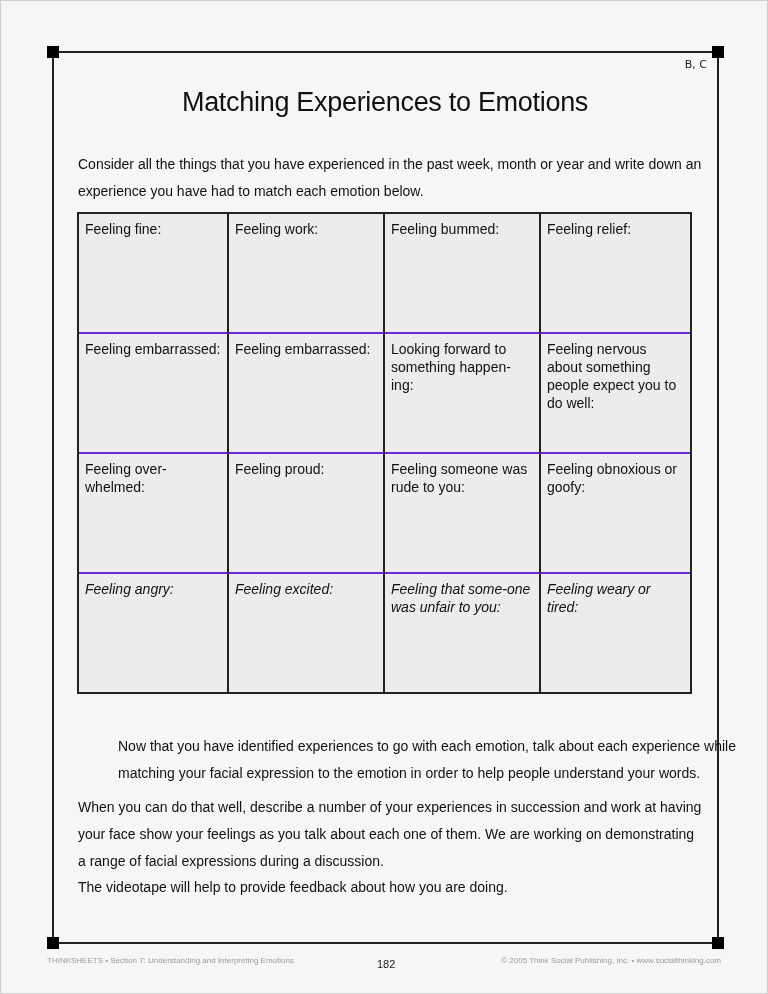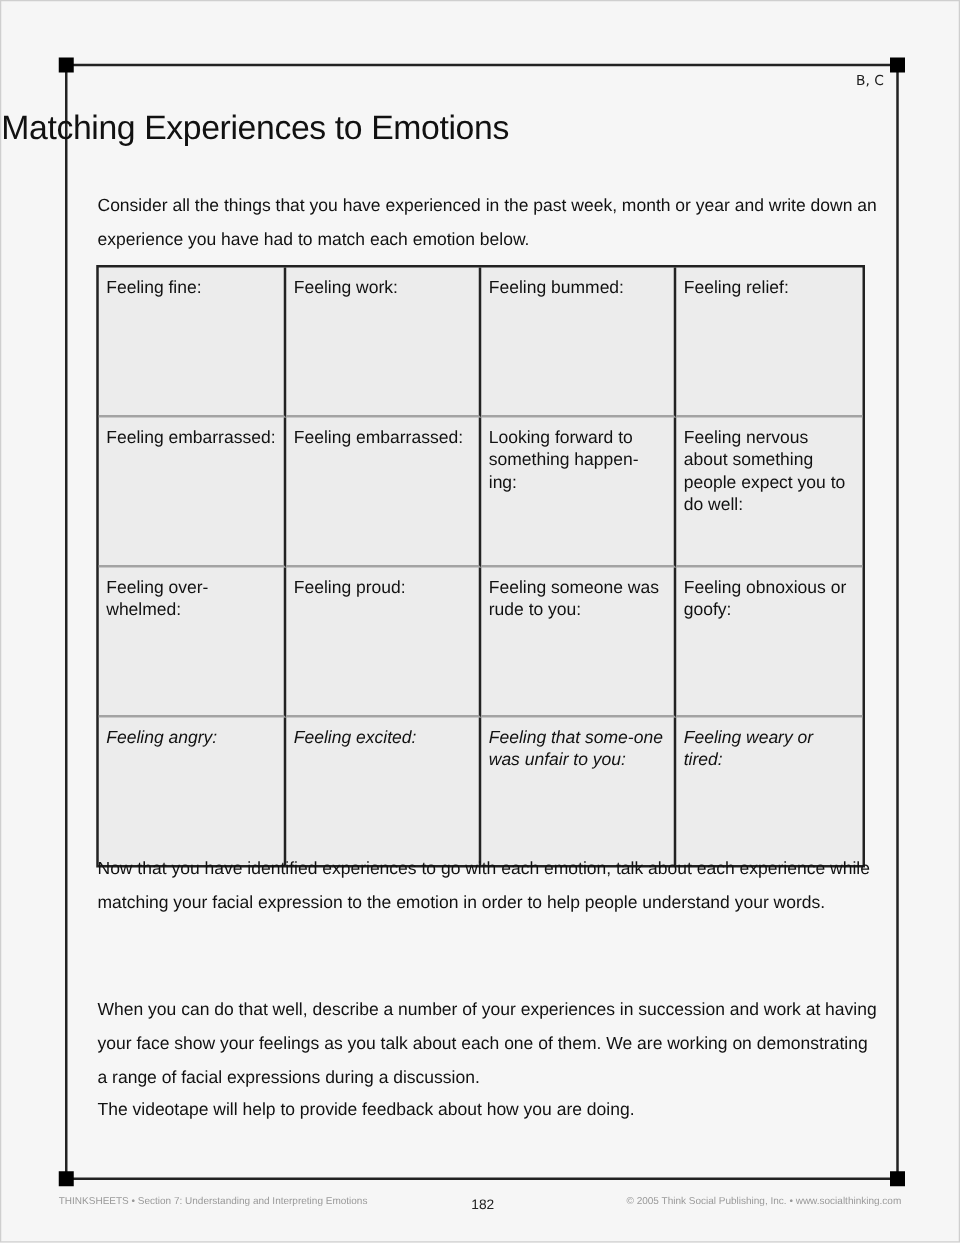--- a/index.html
+++ b/index.html
@@ -12,34 +12,34 @@
   .frame-bottom { position:absolute; left:51px; top:941px; width:666px; height:2px; background:#222; }
   .frame-left { position:absolute; left:51px; top:50px; width:2px; height:893px; background:#222; }
   .frame-right { position:absolute; left:716px; top:50px; width:2px; height:893px; background:#222; }
   .corner { position:absolute; width:12px; height:12px; background:#000; }
   .c-tl { left:46px; top:45px; }
   .c-tr { left:711px; top:45px; }
   .c-bl { left:46px; top:936px; }
   .c-br { left:711px; top:936px; }
 
   .code { position:absolute; right:60px; top:57px; font-size:11px; color:#222; }
-  .title { position:absolute; left:0; width:768px; top:86px; 
+  .title { position:absolute; left:0; width:768px; top:86px; text-align:center;
     font-size:27px; font-family:"Liberation Sans", sans-serif; letter-spacing:-0.3px; }
 
   .para { position:absolute; left:77px; width:625px; font-size:14px; line-height:27px;
     font-family:"Liberation Sans", sans-serif; }
   .p-intro { top:150px; }
-  .p2 { top:680px; }
+  .p2 { top:732px;margin-left:40px; }
   .p3 { top:793px; }
   .p4 { top:873px; }
 
   .grid { position:absolute; left:76px; top:211px; width:615px; height:482px;
     border:2px solid #222; box-sizing:border-box; background:#ececec;
     display:grid; grid-template-columns:150px 156px 156px 1fr; grid-template-rows:120px 120px 120px 1fr; }
-  .cell { border-right:2px solid #222; border-bottom:2px solid #a3a3a3; padding:6px 6px 0 6px;
+  .cell { border-right:2px solid #222; border-bottom:2px solid #6d28d9; padding:6px 6px 0 6px;
     font-size:14px; line-height:18px; font-family:"Liberation Sans", sans-serif; color:#111; }
   .cell.last-col { border-right:none; }
   .cell.last-row { border-bottom:none;font-style:italic; }
 
   .footer-left { position:absolute; left:46px; top:955px; font-size:8px; color:#999;
     font-family:Liberation Sans, sans-serif;text-align:center; }
   .footer-center { position:absolute; left:376px; top:957px; font-size:11px; color:#222;
     font-family:"Liberation Sans", sans-serif; }
   .footer-right { position:absolute; right:46px; top:955px; font-size:8px; color:#999;
     font-family:"Liberation Sans", sans-serif; }

